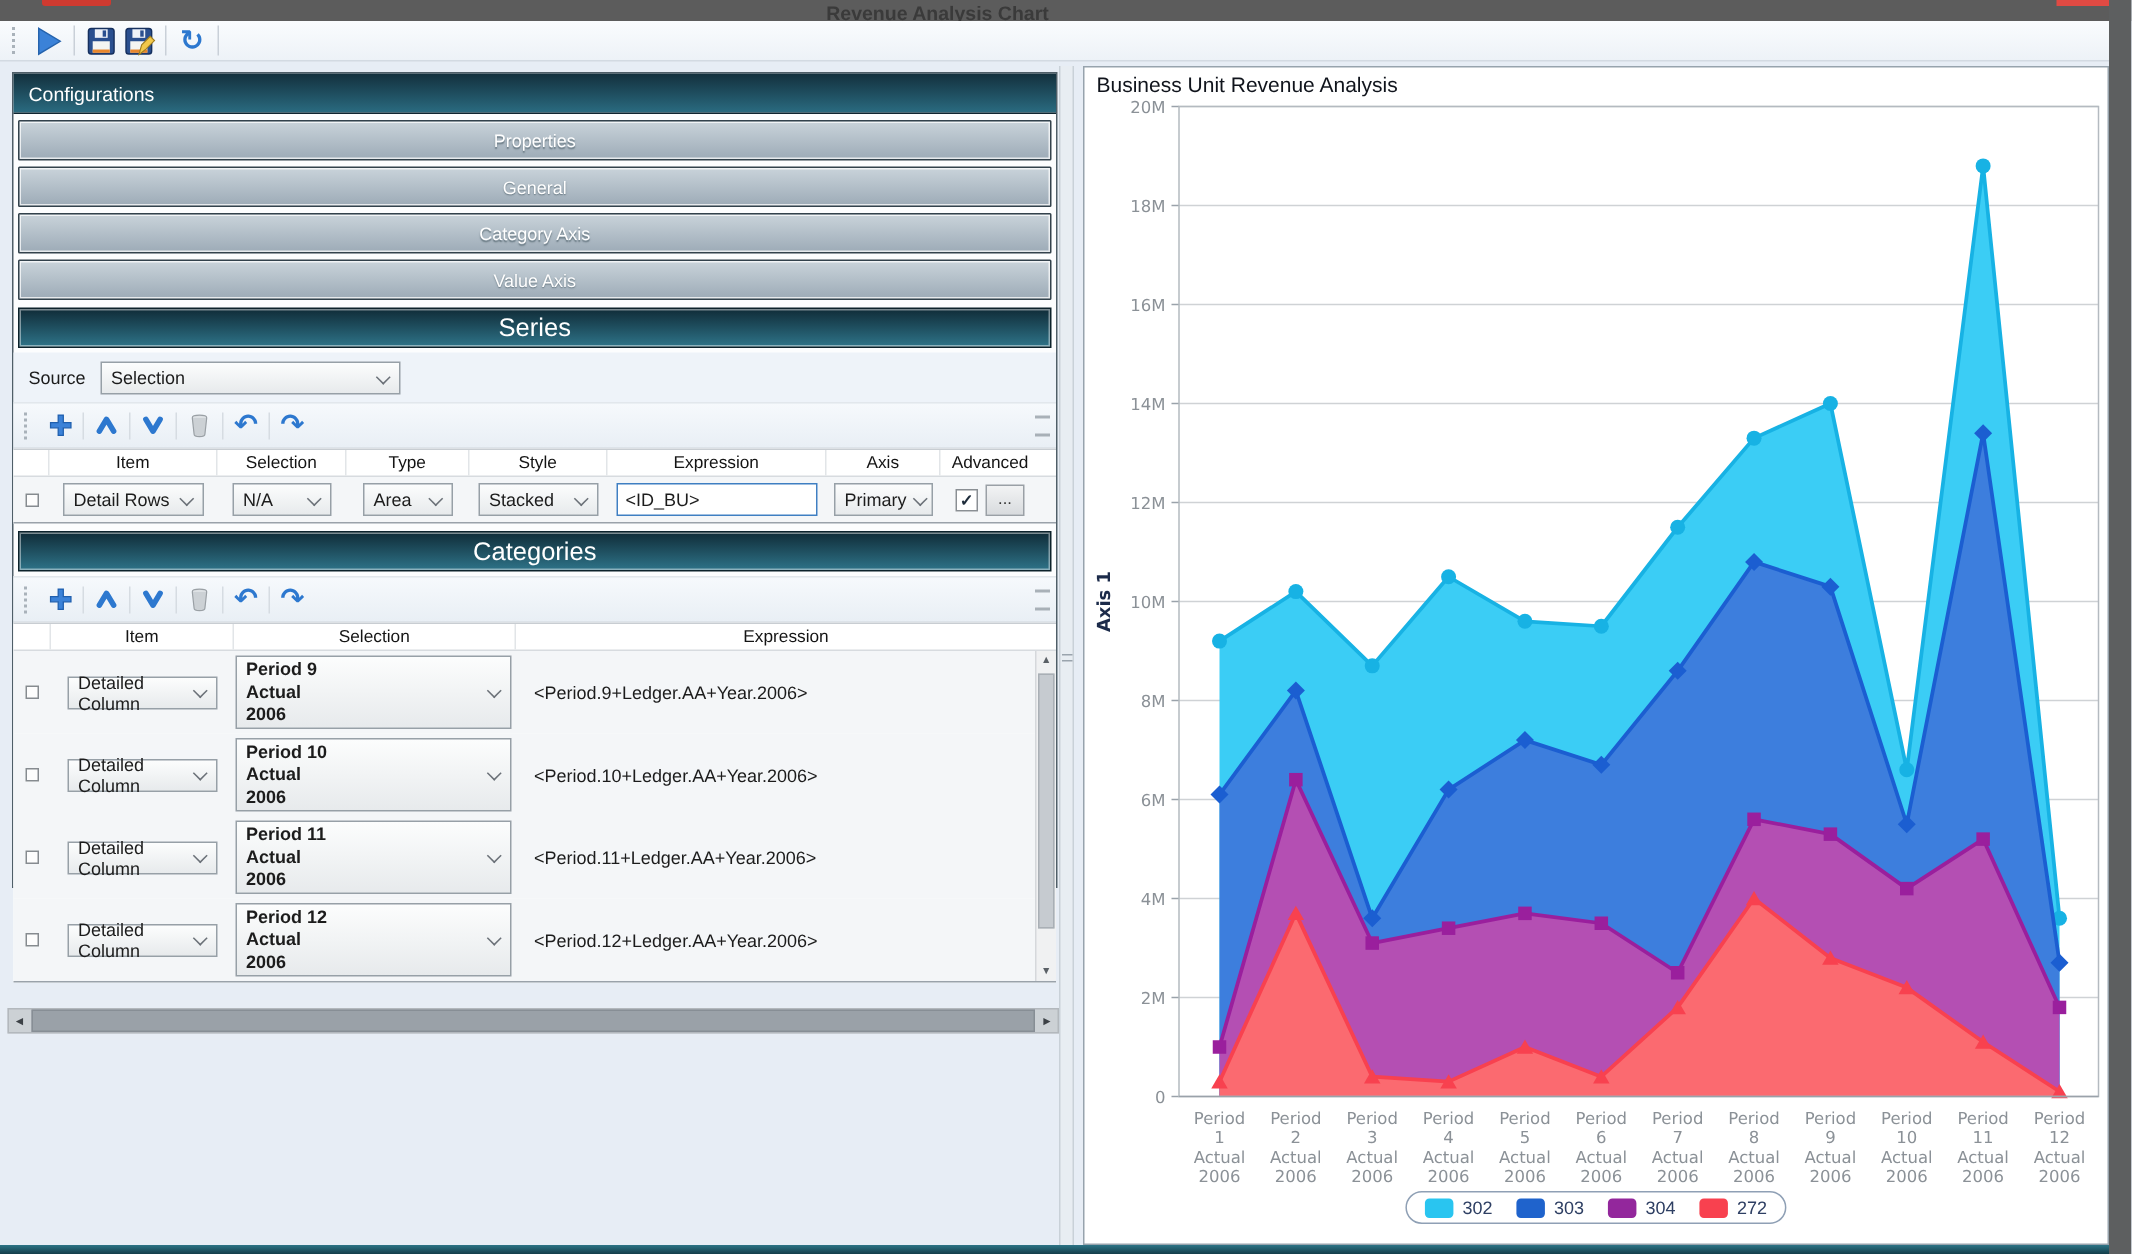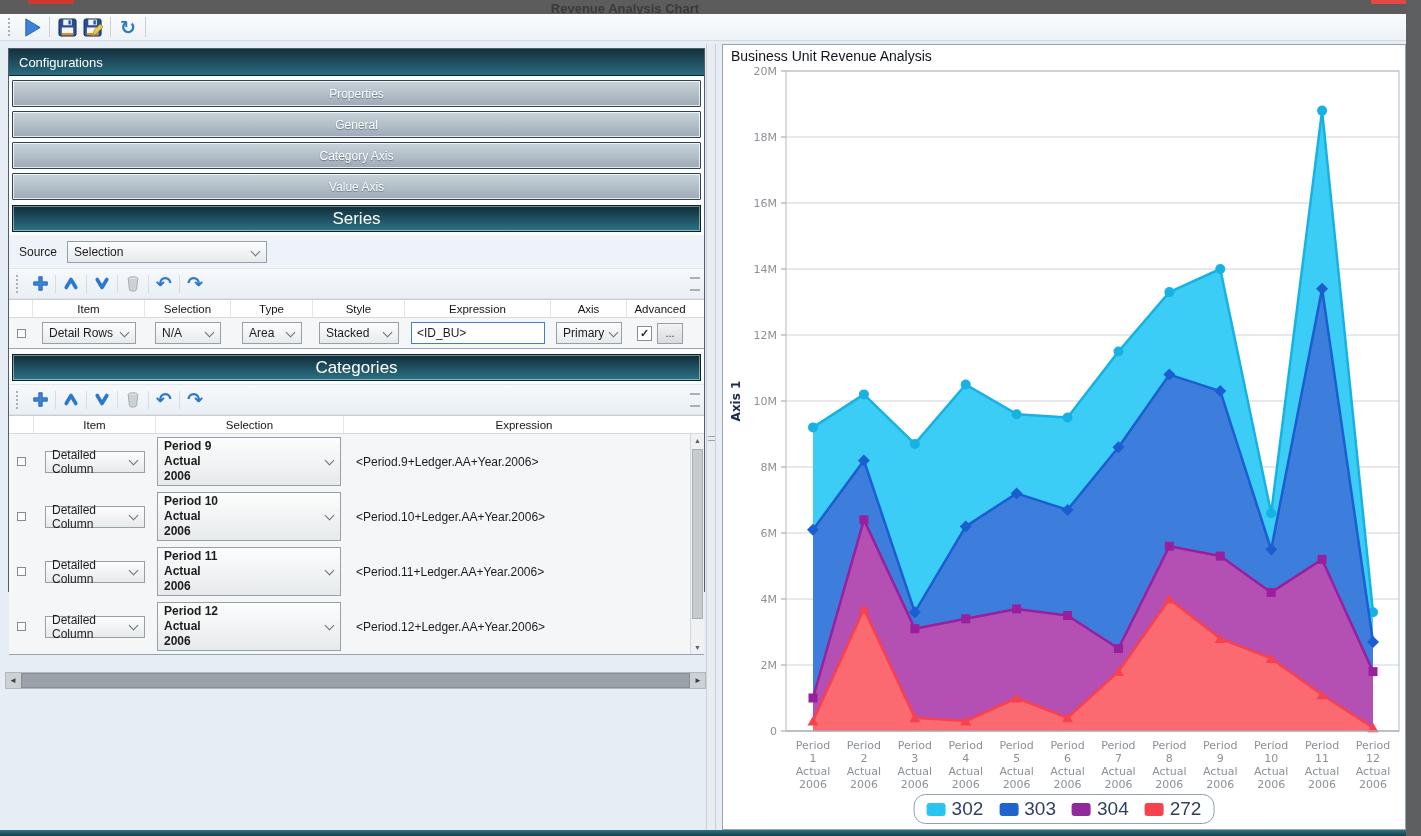--- a/index.html
+++ b/index.html
@@ -94,21 +94,21 @@
   #splitter::after{content:"";display:block;width:7px;height:3px;margin:392px auto 0;
       border-top:1px solid #9aa4ad;border-bottom:1px solid #9aa4ad;}
   
   #chart-panel{position:absolute;left:722px;top:44px;width:684px;height:786px;background:#fff;
       border:1px solid #97a3ad;box-sizing:border-box;}
   #chart-title{position:absolute;left:8px;top:3px;font-size:14px;font-weight:normal;color:#10141c;}
   #chart-svg{position:absolute;left:0;top:0;}
   #chart-svg text{font-family:"DejaVu Sans","Liberation Sans",sans-serif;}
   #chart-legend{position:absolute;left:50%;transform:translateX(-50%);top:749px;background:#fff;
       border:1.5px solid #8fa0b5;border-radius:12px;padding:3px 12px;display:flex;gap:16px;align-items:center;}
-  .lg-item{display:flex;align-items:center;gap:6px;font-size:19px;color:#2e3f63;cursor:pointer;}
+  .lg-item{display:flex;align-items:center;gap:6px;font-size:12px;color:#2e3f63;cursor:pointer;}
   .lg-swatch{width:19px;height:13px;border-radius:3px;display:inline-block;}
 </style>
 </head>
 <body>
 
 <div id="titlebar">
   <div class="title">Revenue Analysis Chart</div>
 </div>
 <div id="app-icon-sliver"></div>
 <div id="close-sliver"></div>

